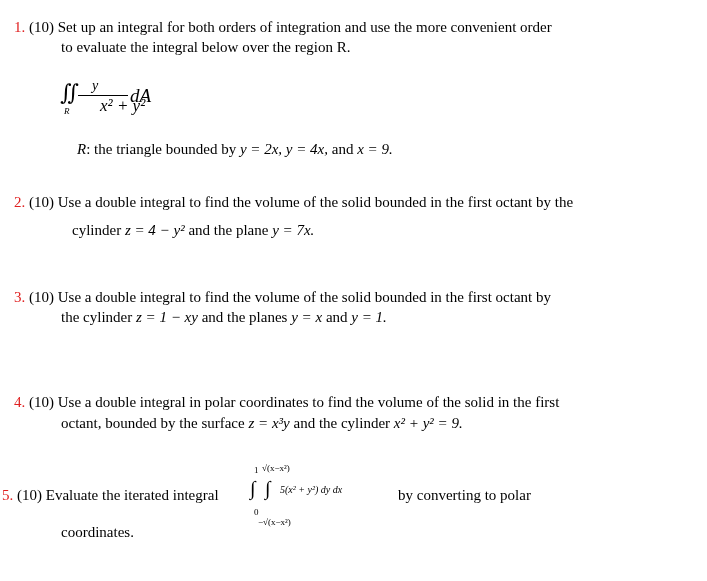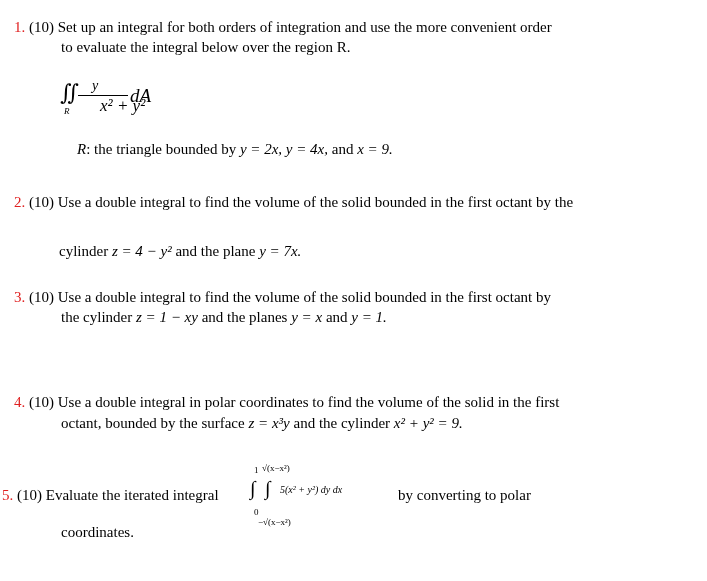--- a/index.html
+++ b/index.html
@@ -50,21 +50,21 @@
 <div class="line" style="left:61px; top:140px;margin-left:16px;">
   <span class="it">R</span><span>: the triangle bounded by </span>
   <span class="it math">y = 2x, y = 4x,</span><span> and </span><span class="it math">x = 9.</span>
 </div>
 
 <div class="line" style="left:14px; top:193px;">
   <span class="num">2.</span>
   <span>(10)</span>
   <span>Use a double integral to find the volume of the solid bounded in the first octant by the</span>
 </div>
-<div class="line" style="left:59px; top:221px;margin-top:21px;">
+<div class="line" style="left:72px; top:221px;">
   <span>cylinder </span>
   <span class="it math">z = 4 − y²</span>
   <span> and the plane </span>
   <span class="it math">y = 7x.</span>
 </div>
 
 <div class="line" style="left:14px; top:288px;">
   <span class="num">3.</span>
   <span>(10)</span>
   <span>Use a double integral to find the volume of the solid bounded in the first octant by</span>

